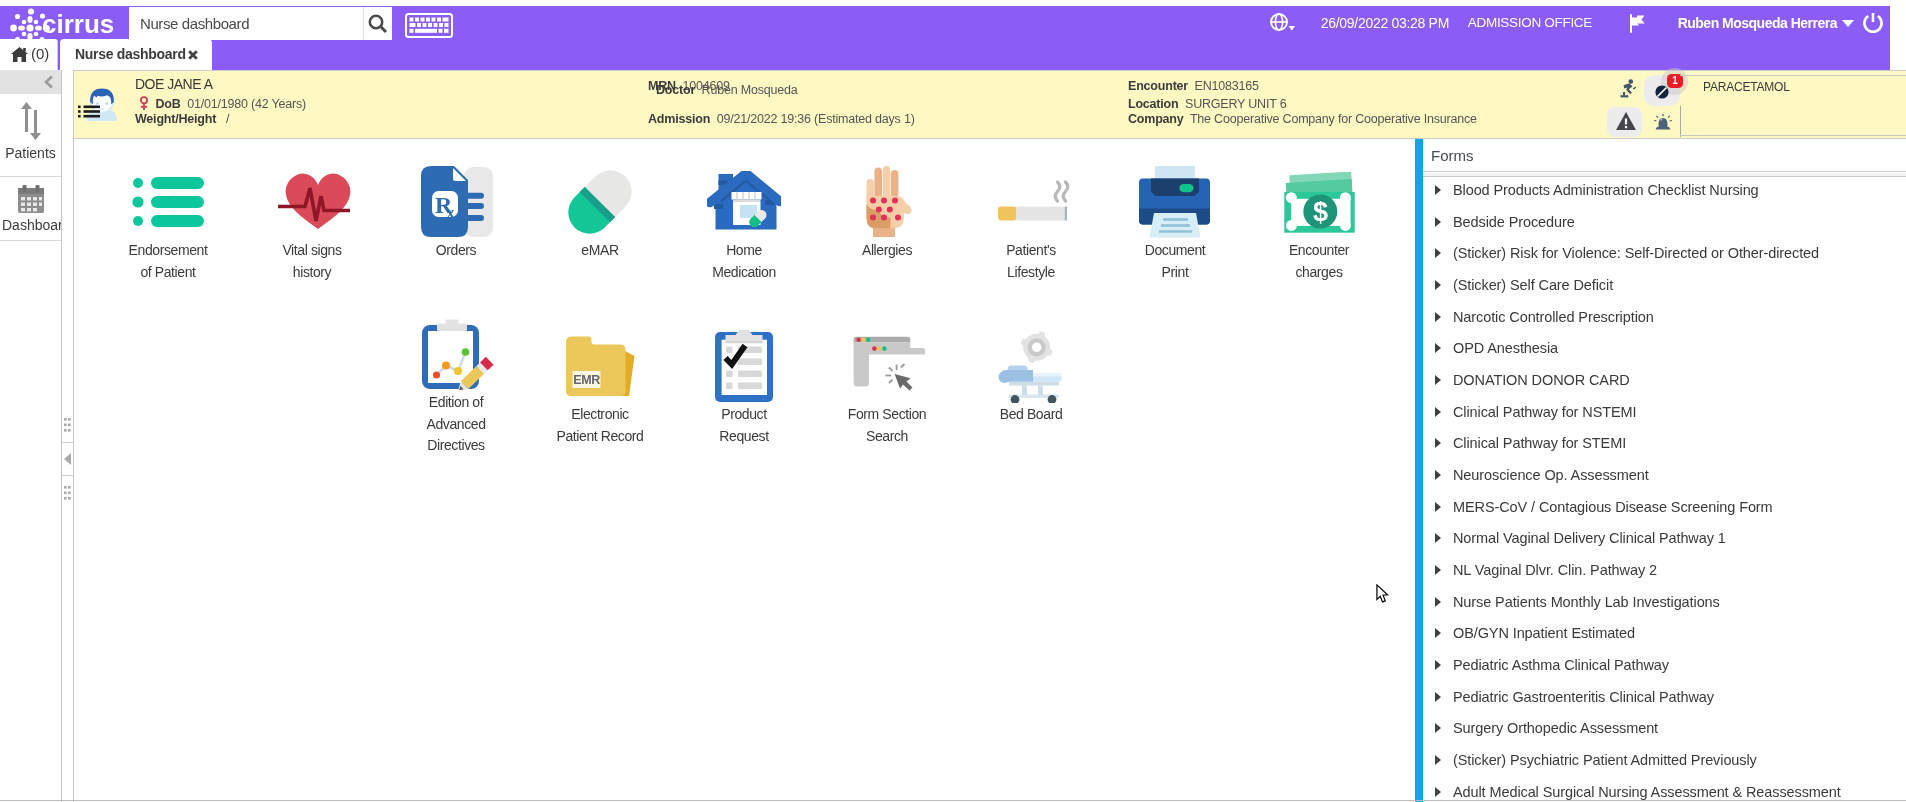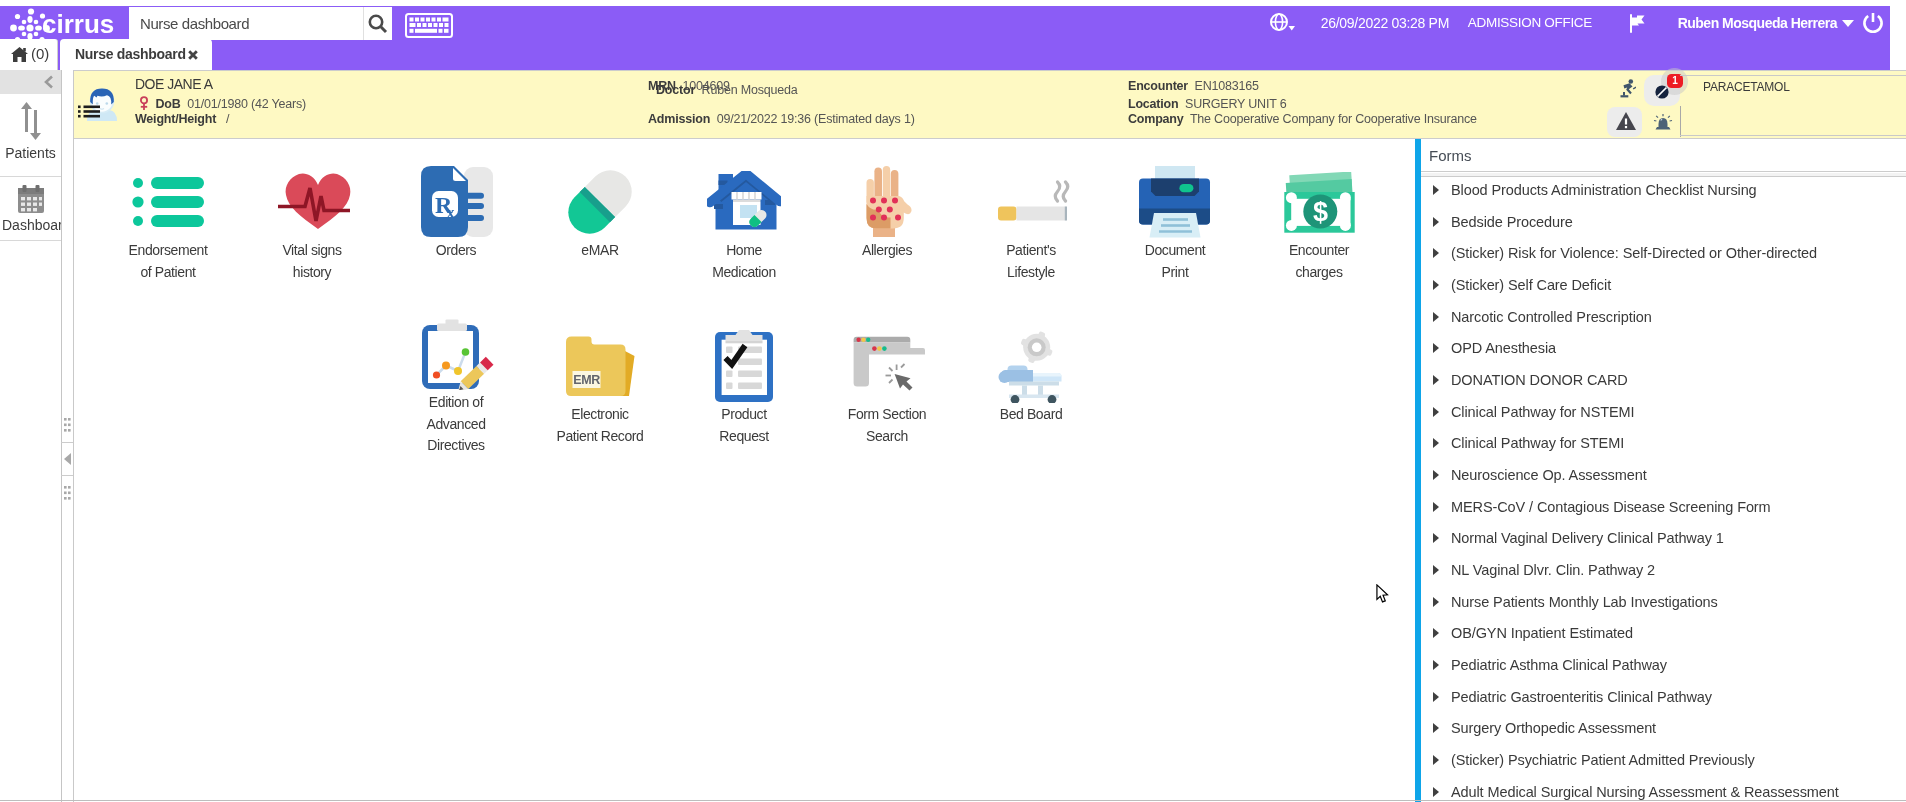--- a/index.html
+++ b/index.html
@@ -35,21 +35,21 @@
   
   #banner { position:absolute; left:74px; top:70px; width:1832px; height:69px; background:#fef9c3;
     border-top:1px solid #ccc; border-bottom:1px solid #ccc; color:#3c3c3c; }
   .brow { position:absolute; font-size:12.5px; letter-spacing:-0.2px; color:#555; white-space:nowrap; }
   .brow b { color:#3c3c3c; font-weight:bold; }
   
   .cell { position:absolute; width:144px; text-align:center; color:#3b3b3b; font-size:14px; letter-spacing:-0.4px; line-height:21.5px; }
   .cell .ic { height:76px; display:flex; align-items:center; justify-content:center; }
   
   #forms { position:absolute; left:1415px; top:139px; width:491px; height:663px; background:#fff;
-    border-left:6px solid #0ea5e9; }
+    border-left:8px solid #0ea5e9; }
   #fhead { position:absolute; left:0; top:0; width:100%; height:33px; border-bottom:1px solid #ccc; }
   #fhead span { position:absolute; left:8px; top:8px; font-size:15px; color:#454c55; }
   #fband { position:absolute; left:0; top:34px; width:100%; height:4px; background:#f3f3f3;
     border-bottom:1px solid #ccc; }
   #flist { position:absolute; left:0; top:35px; width:100%; }
   .frow { height:31.68px; display:flex; align-items:center; font-size:14.5px; letter-spacing:-0.1px; color:#3a3a3a; }
   .frow svg { margin-left:12px; margin-right:12px; flex:none; }
 </style>
 </head>
 <body>

